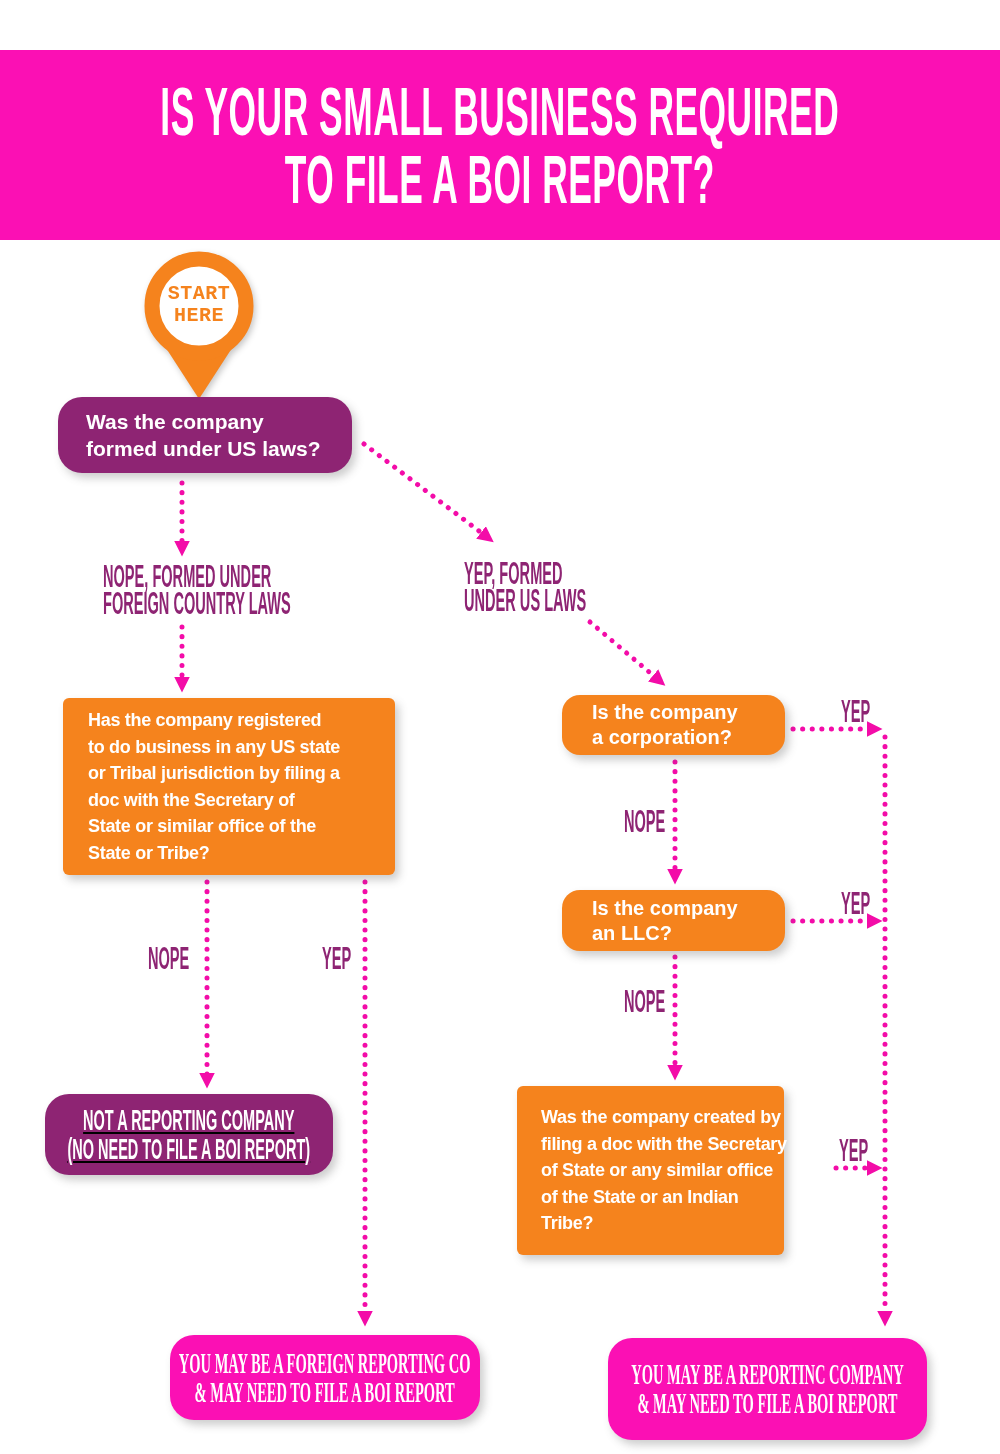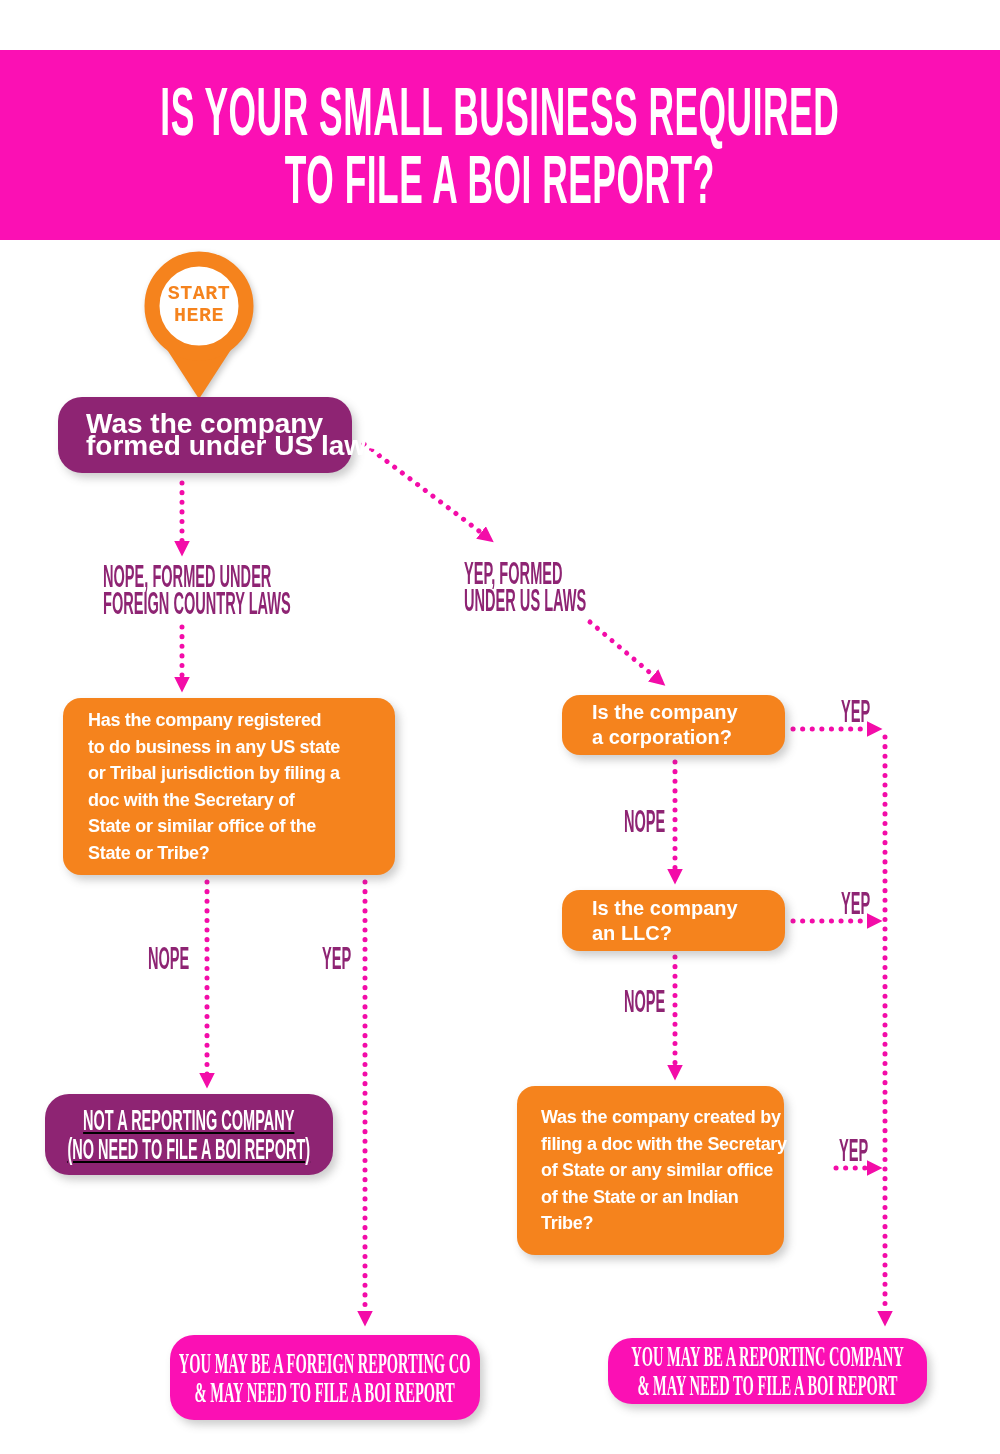--- a/index.html
+++ b/index.html
@@ -26,21 +26,21 @@
   svg.wires { position:absolute; left:0; top:0; z-index:1; pointer-events:none; }
   .dot { stroke:var(--arrow); stroke-width:5; stroke-linecap:round; stroke-dasharray:0.1 9.5; fill:none; }
   .ahp { fill:var(--arrow); }
   .pin-body { fill:var(--orange); }
   .pin-ring { fill:#ffffff; stroke:var(--orange); stroke-width:15px; }
   .pin-shadow { filter:drop-shadow(2px 3px 3px rgba(0,0,0,0.22)); }
   
   .box { position:absolute; z-index:2; box-sizing:border-box; box-shadow:4px 5px 9px rgba(90,90,90,0.30); }
   .qtext { white-space:pre; color:#ffffff; font-weight:700; display:inline-block; }
   .purplebox { background:var(--purple); border-radius:24px; display:flex; align-items:center; }
-  .orangebox { background:var(--orange); border-radius:18px; display:flex; align-items:center; }
+  .orangebox { background:var(--orange); border-radius:6px; display:flex; align-items:center; }
   .pinkbox   { background:var(--pink);   border-radius:24px; display:flex; align-items:center; justify-content:center;font-family:Liberation Serif, serif; }
   .centerflex { justify-content:center; }
   
   .cx  { display:inline-block; white-space:pre; font-weight:700; transform:scaleX(0.47); transform-origin:left top; }
   .cx-c{ display:inline-block; white-space:pre; font-weight:700; text-align:center; transform:scaleX(0.5); transform-origin:center center; }
   .plabel { position:absolute; z-index:2; color:var(--purple); font-size:31px; line-height:27px; }
   .rtext { color:#ffffff; font-size:29px; line-height:29px; }
   
   .pinlabel {
     position:absolute; z-index:3; left:154px; top:283px; width:90px;
@@ -81,21 +81,21 @@
     <line class="dot" x1="675" y1="957" x2="675" y2="1067" marker-end="url(#ah)"></line>
     <line class="dot" x1="836" y1="1168" x2="869" y2="1168" marker-end="url(#ah)"></line>
     <line class="dot" x1="207" y1="882" x2="207" y2="1075" marker-end="url(#ah)"></line>
     <line class="dot" x1="365" y1="882" x2="365" y2="1313" marker-end="url(#ah)"></line>
   </svg>
 
   <div class="pinlabel">START
 HERE</div>
 
   <div class="box purplebox" style="left:58px; top:397px; width:294px; height:76px; padding-left:28px;">
-    <span class="qtext" style="font-size:28px; line-height:22px;">Was the company
+    <span class="qtext" style="font-size:21px; line-height:27px;">Was the company
 formed under US laws?</span>
   </div>
 
   <div class="plabel" style="left:464px; top:560px;">
     <span class="cx">YEP, FORMED
 UNDER US LAWS</span>
   </div>
   <div class="plabel" style="left:103px; top:563px;">
     <span class="cx">NOPE, FORMED UNDER
 FOREIGN COUNTRY LAWS</span>
@@ -153,18 +153,18 @@
   <div class="box purplebox centerflex" style="left:45px; top:1094px; width:288px; height:81px;text-decoration:underline;">
     <span class="cx-c rtext">NOT A REPORTING COMPANY
 (NO NEED TO FILE A BOI REPORT)</span>
   </div>
 
   <div class="box pinkbox" style="left:170px; top:1335px; width:310px; height:85px;">
     <span class="cx-c rtext">YOU MAY BE A FOREIGN REPORTING CO
 &amp; MAY NEED TO FILE A BOI REPORT</span>
   </div>
 
-  <div class="box pinkbox" style="left:608px; top:1338px; width:319px; height:66px;">
+  <div class="box pinkbox" style="left:608px; top:1338px; width:319px; height:102px;">
     <span class="cx-c rtext">YOU MAY BE A REPORTINC COMPANY
 &amp; MAY NEED TO FILE A BOI REPORT</span>
   </div>
 
 </div>
 
 </body></html>

